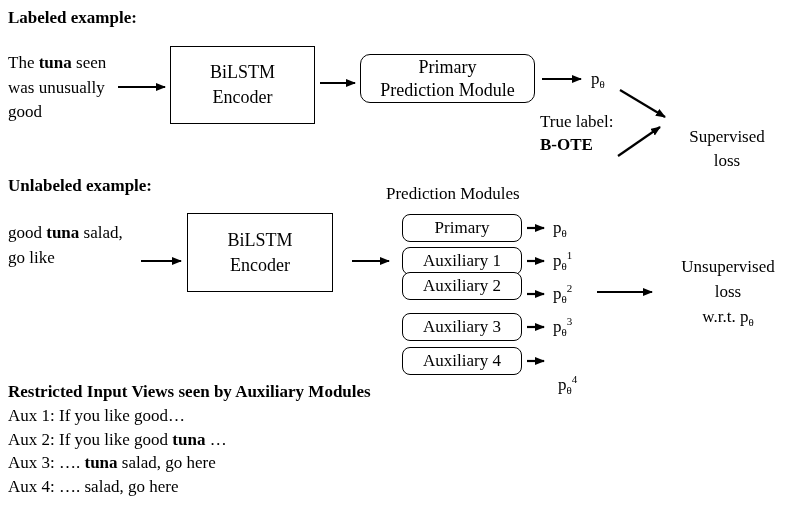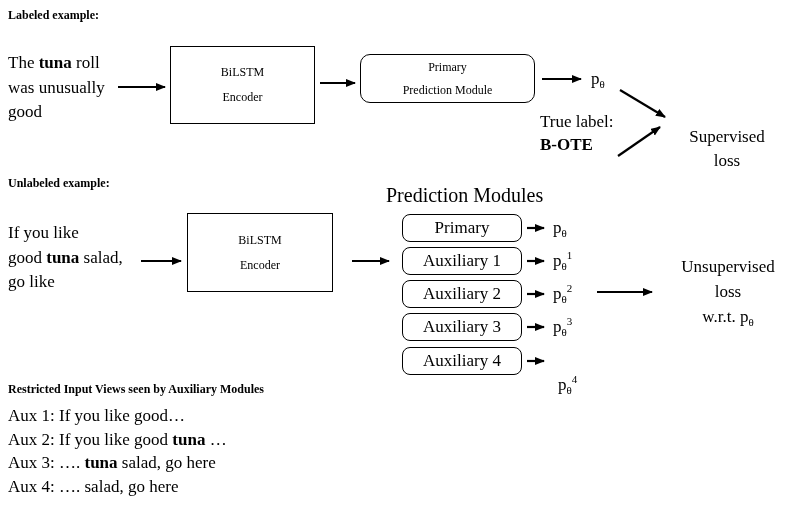--- a/index.html
+++ b/index.html
@@ -10,39 +10,39 @@
   }
   .page {
     position: relative;
     width: 790px;
     height: 509px;
     background: #ffffff;
     overflow: hidden;
   }
   .abs { position: absolute; }
   .heading {
-    font-size: 12px;
+    font-size: 17px;
     font-weight: bold;
     white-space: nowrap;
   }
   .txt {
     font-size: 17px;
     line-height: 24.5px;
     white-space: nowrap;
   }
   .box {
     position: absolute;
     border: 1.5px solid #000000;
     background: #ffffff;
     display: flex;
     flex-direction: column;
     align-items: center;
     justify-content: center;
     text-align: center;
-    font-size: 12px;
+    font-size: 18px;
     line-height: 25px;
   }
   .rounded { border-radius: 10px; }
   .module-box {
     position: absolute;
     left: 402px;
     width: 120px;
     height: 28px;
     border: 1.5px solid #000000;
     border-radius: 8px;
@@ -89,21 +89,21 @@
     <line x1="527" y1="261" x2="544" y2="261" stroke="#000" stroke-width="2.2" marker-end="url(#ah)"></line>
     <line x1="527" y1="294" x2="544" y2="294" stroke="#000" stroke-width="2.2" marker-end="url(#ah)"></line>
     <line x1="527" y1="327" x2="544" y2="327" stroke="#000" stroke-width="2.2" marker-end="url(#ah)"></line>
     <line x1="527" y1="361" x2="544" y2="361" stroke="#000" stroke-width="2.2" marker-end="url(#ah)"></line>
     <line x1="597" y1="292" x2="652" y2="292" stroke="#000" stroke-width="2.2" marker-end="url(#ah)"></line>
   </svg>
 
   <div class="abs heading" style="left:8px; top:8px;">Labeled example:</div>
 
   <div class="abs txt" style="left:8px; top:51px;">
-    <div><span>The </span><span style="font-weight: bold;">tuna</span><span> roll</span></div>
+    <div><span>The </span><span style="font-weight: bold;">tuna</span><span> seen</span></div>
     <div><span>was unusually</span></div>
     <div><span>good</span></div>
   </div>
 
   <div class="box" style="left:170px; top:46px; width:145px; height:78px;">
     <div>BiLSTM</div>
     <div>Encoder</div>
   </div>
 
   <div class="box rounded" style="left:360px; top:54px; width:175px; height:49px; line-height:23px;">
@@ -119,39 +119,38 @@
   </div>
 
   <div class="abs txt center" style="left:668px; top:103px; width:118px; line-height:24px;margin-top:22px;">
     <div>Supervised</div>
     <div>loss</div>
   </div>
 
   <div class="abs heading" style="left:8px; top:176px;text-align:center;">Unlabeled example:</div>
 
   <div class="abs txt" style="left:8px; top:221px;">
-    <div><span>If you like</span></div>
     <div><span>good </span><span style="font-weight: bold;">tuna</span><span> salad,</span></div>
     <div><span>go like</span></div>
   </div>
 
   <div class="box" style="left:187px; top:213px; width:146px; height:79px;">
     <div>BiLSTM</div>
     <div>Encoder</div>
   </div>
 
-  <div class="abs" style="left:386px; top:184px; font-size:20px; white-space:nowrap;">Prediction Modules</div>
+  <div class="abs" style="left:386px; top:184px; font-size:17px; white-space:nowrap;">Prediction Modules</div>
 
   <div class="module-box" style="top:214px;">
     <span>Primary</span>
   </div>
   <div class="module-box" style="top:247px;">
     <span>Auxiliary 1</span>
   </div>
-  <div class="module-box" style="top:280px;">
+  <div class="module-box" style="top:272px;">
     <span>Auxiliary 2</span>
   </div>
   <div class="module-box" style="top:313px;">
     <span>Auxiliary 3</span>
   </div>
   <div class="module-box" style="top:347px;">
     <span>Auxiliary 4</span>
   </div>
 
   <div class="p-out math" style="top:214px;">

